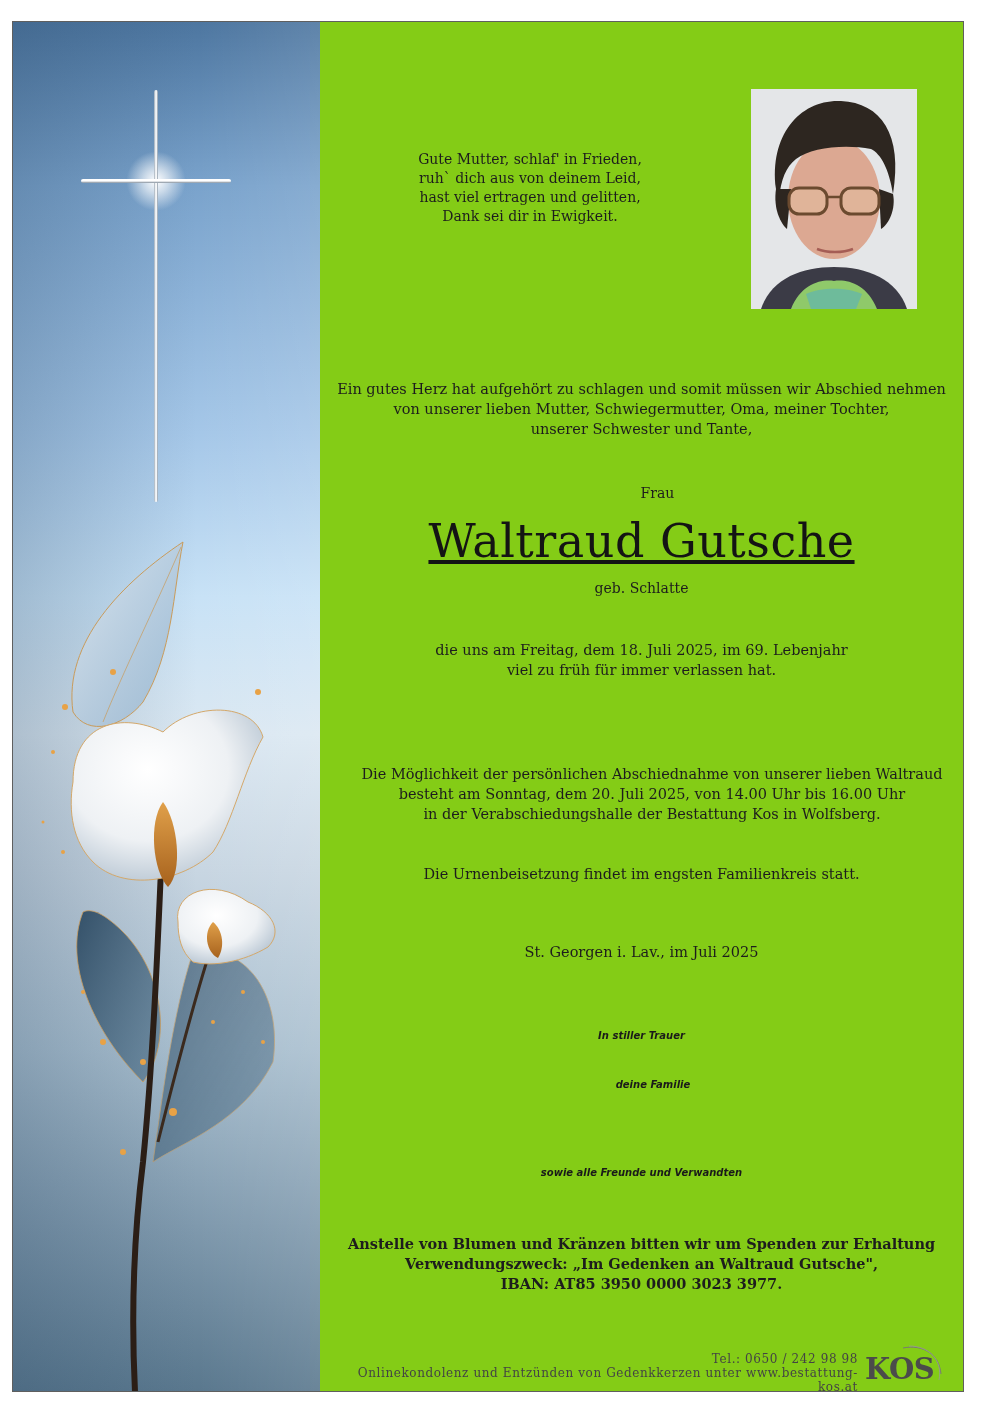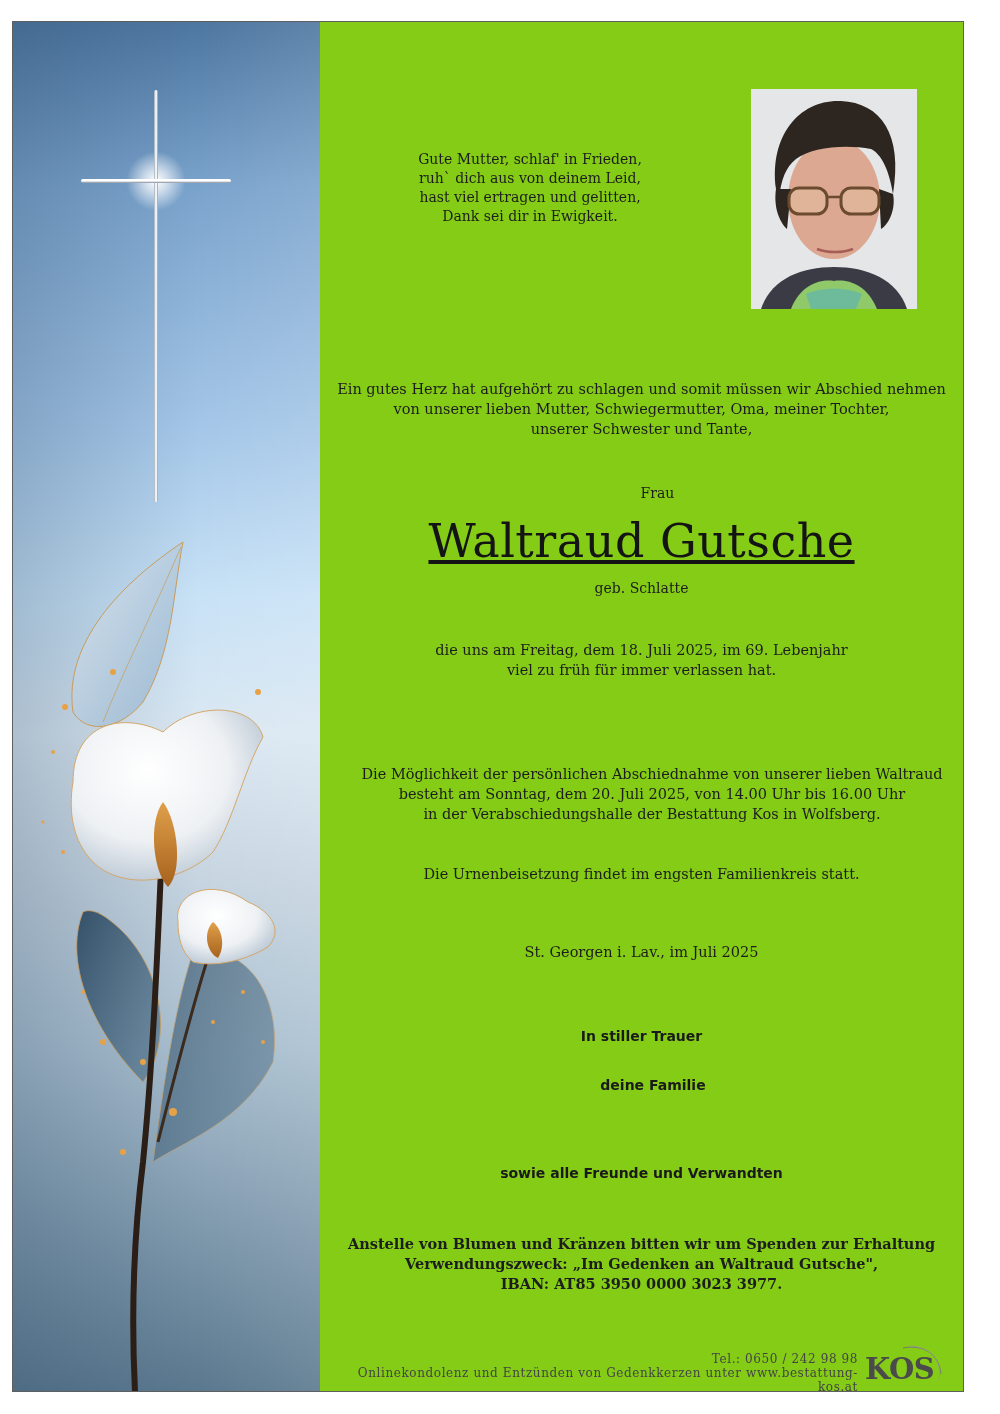--- a/index.html
+++ b/index.html
@@ -17,21 +17,21 @@
   .txt { position: absolute; left: 0; right: 0; text-align: center; font-family: "DejaVu Serif", serif; font-size: 14.5px; line-height: 20px; color: #1d1d1d; }
   .poem { left: 60px; width: 300px; right: auto; top: 128px; font-size: 14px; line-height: 19px; }
   .intro { top: 357px; font-size: 14.5px; }
   .frau { top: 461px; font-size: 14px; margin-left: 32px; }
   .name { top: 492px; font-size: 46px; line-height: 54px; font-family: "DejaVu Serif", serif; letter-spacing: 0.5px; color: #141414; text-decoration: underline; }
   .birth { top: 556px; font-size: 14px; }
   .death { top: 618px; }
   .farewell { top: 742px; margin-left: 21px; }
   .urn { top: 842px; }
   .place { top: 900px; margin-top: 20px; }
-  .sig { font-family: "DejaVu Sans", sans-serif; font-weight: bold; font-size: 14px; color: #1a1a1a; }
+  .sig { font-family: "DejaVu Sans", sans-serif; font-weight: bold; font-size: 10px; color: #1a1a1a; font-style: italic; }
   .sig1 { top: 1004px; }
   .sig2 { top: 1053px; margin-left: 23px; }
   .sig3 { top: 1102px; margin-top: 39px; }
   .donation { top: 1212px; font-weight: bold; }
   .footer { position: absolute; right: 105px; text-align: right; font-family: "DejaVu Serif", serif; font-size: 12px; color: #444; letter-spacing: 0.6px; }
   .tel { top: 1330px; }
   .online { top: 1344px; }
   .logo { position: absolute; right: 18px; top: 1322px; width: 80px; height: 40px; }
   .logo-text { position: absolute; left: 0; bottom: 0; font-family: "DejaVu Serif", serif; font-weight: bold; font-size: 29px; color: #4b4b4b; letter-spacing: -0.5px; line-height: 30px; }
 </style>

